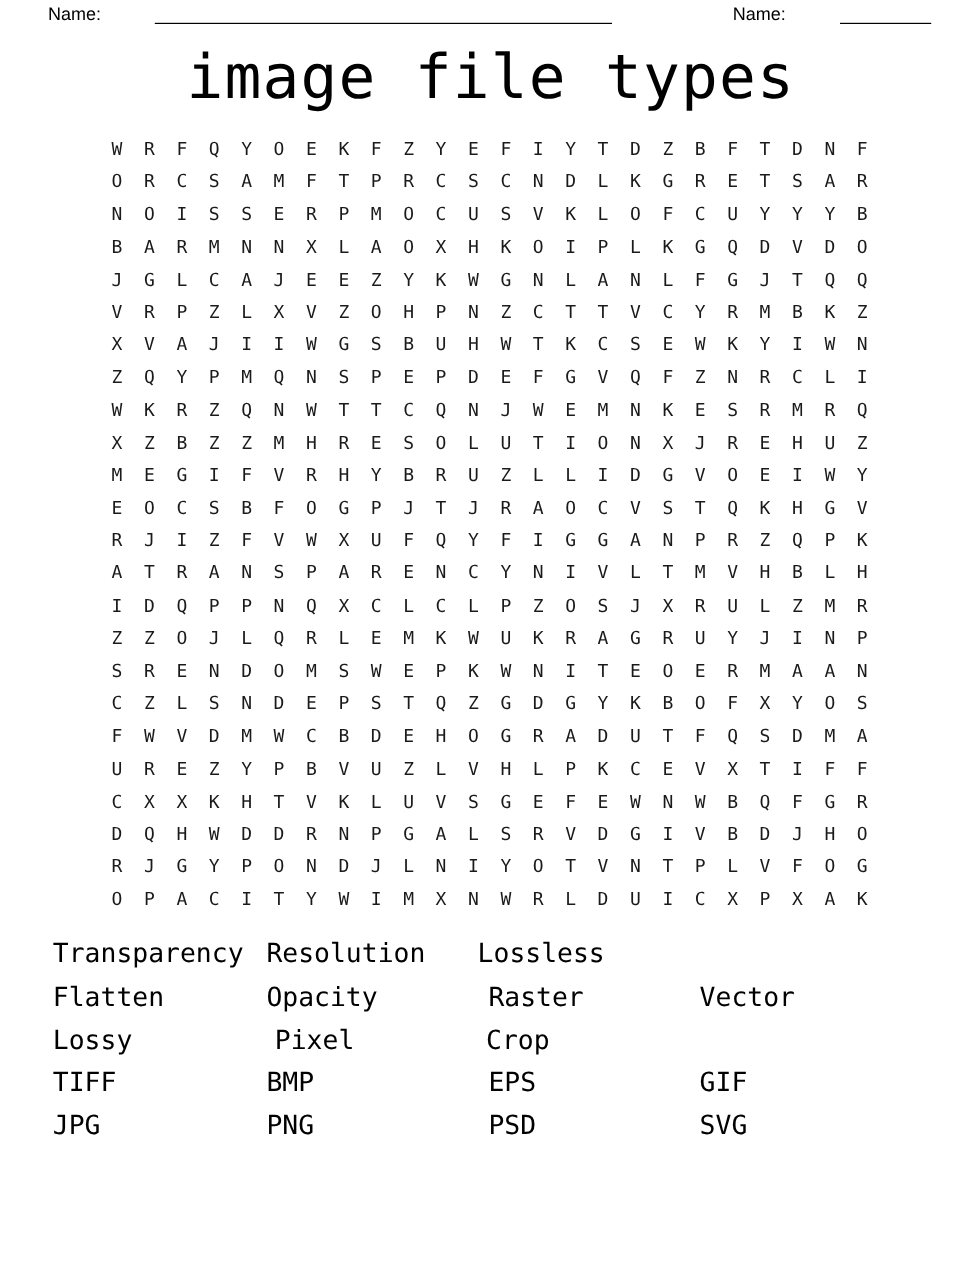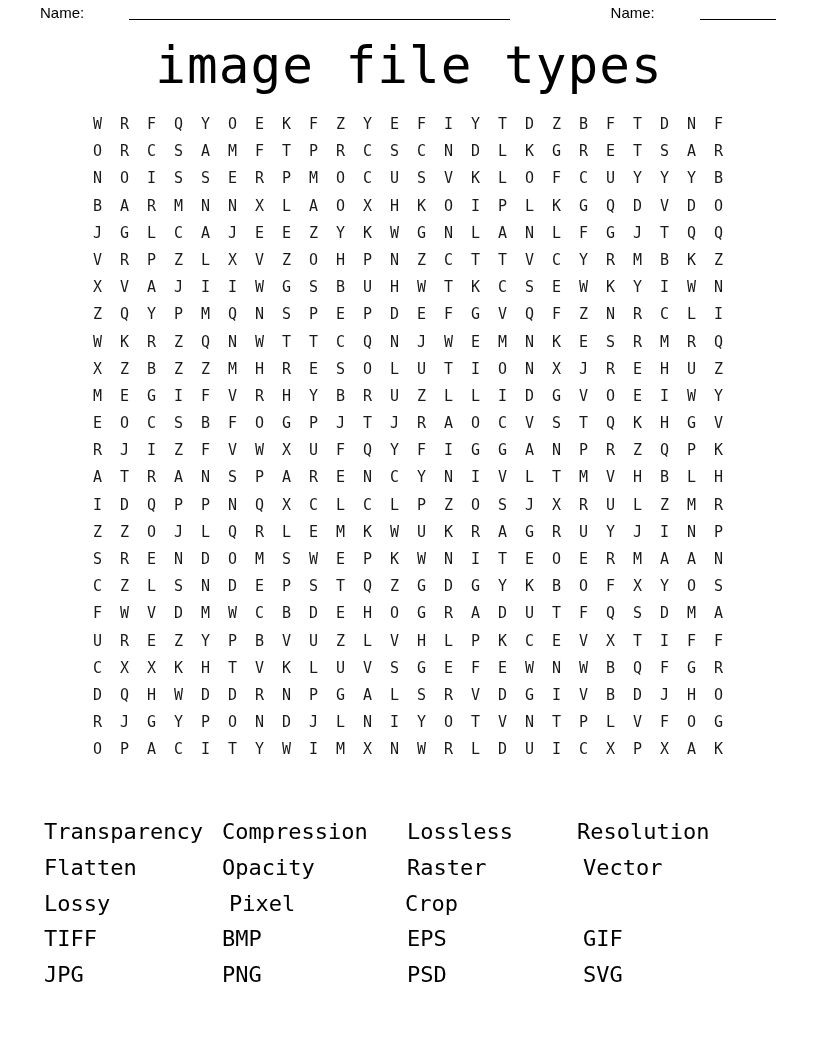--- a/index.html
+++ b/index.html
@@ -82,21 +82,20 @@
     color: #1a1a1a;
     user-select: none;
   }
 
   
   #word-list {
     position: absolute;
     top: 780px;
     left: 44px;
     width: 728px;
-    margin-top: 36px;
   }
   .word-row {
     display: flex;
     height: 35.8px;
     align-items: flex-start;
   }
   .word-cell {
     font-family: "DejaVu Sans Mono", "Liberation Mono", monospace;
     font-size: 22px;
     line-height: 32px;
@@ -744,23 +743,22 @@
       <span class="grid-cell">P</span>
       <span class="grid-cell">X</span>
       <span class="grid-cell">A</span>
       <span class="grid-cell">K</span>
     </div>
   </div>
 
 <div id="word-list">
     <div class="word-row">
       <span class="word-cell c0">Transparency</span>
-      <span class="word-cell c1">Compression</span>
+      <span class="word-cell c2">Resolution</span>
       <span class="word-cell c3">Lossless</span>
-      <span class="word-cell c2">Resolution</span>
     </div>
     <div class="word-row">
       <span class="word-cell c0">Flatten</span>
       <span class="word-cell c1">Opacity</span>
       <span class="word-cell c2">Raster</span>
       <span class="word-cell c3">Vector</span>
     </div>
     <div class="word-row">
       <span class="word-cell c1">Lossy</span>
       <span class="word-cell c2">Pixel</span>

